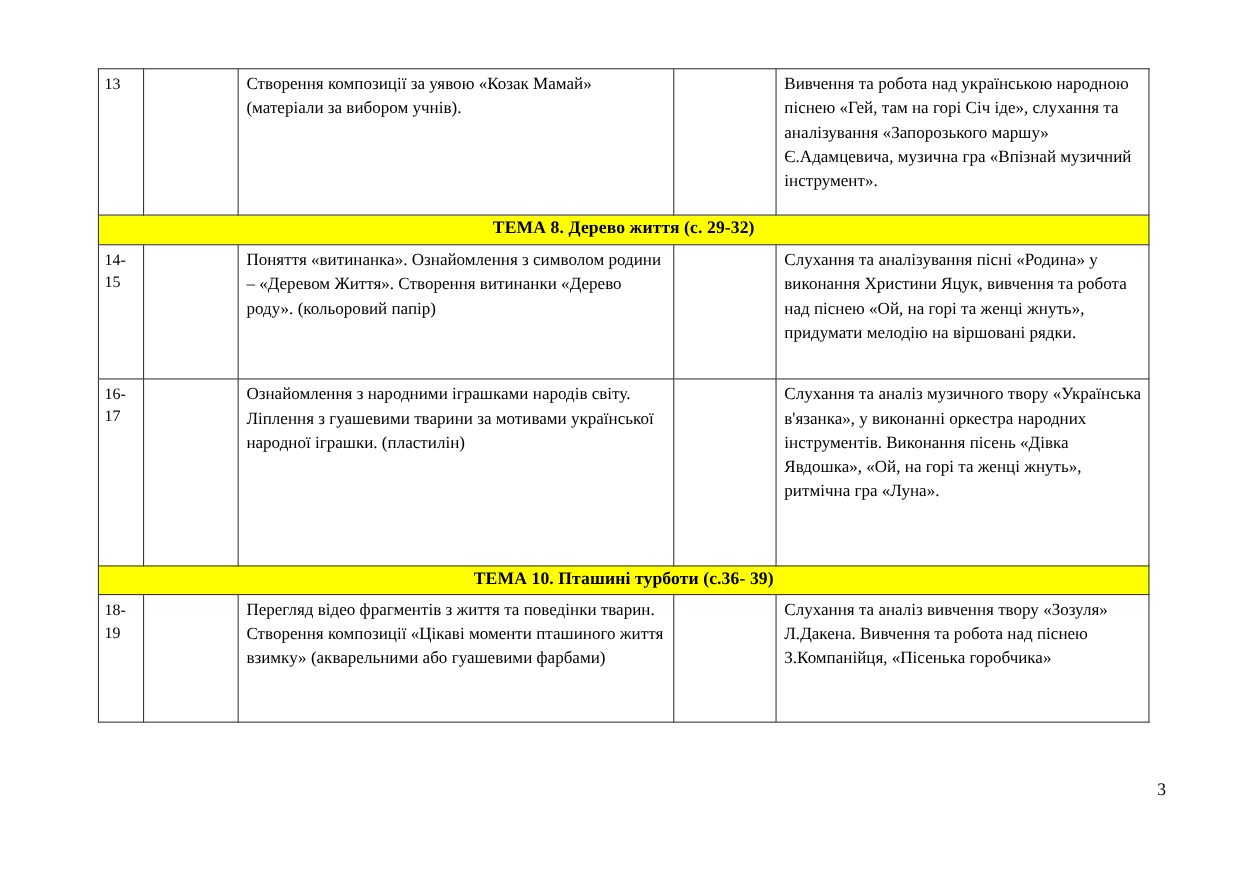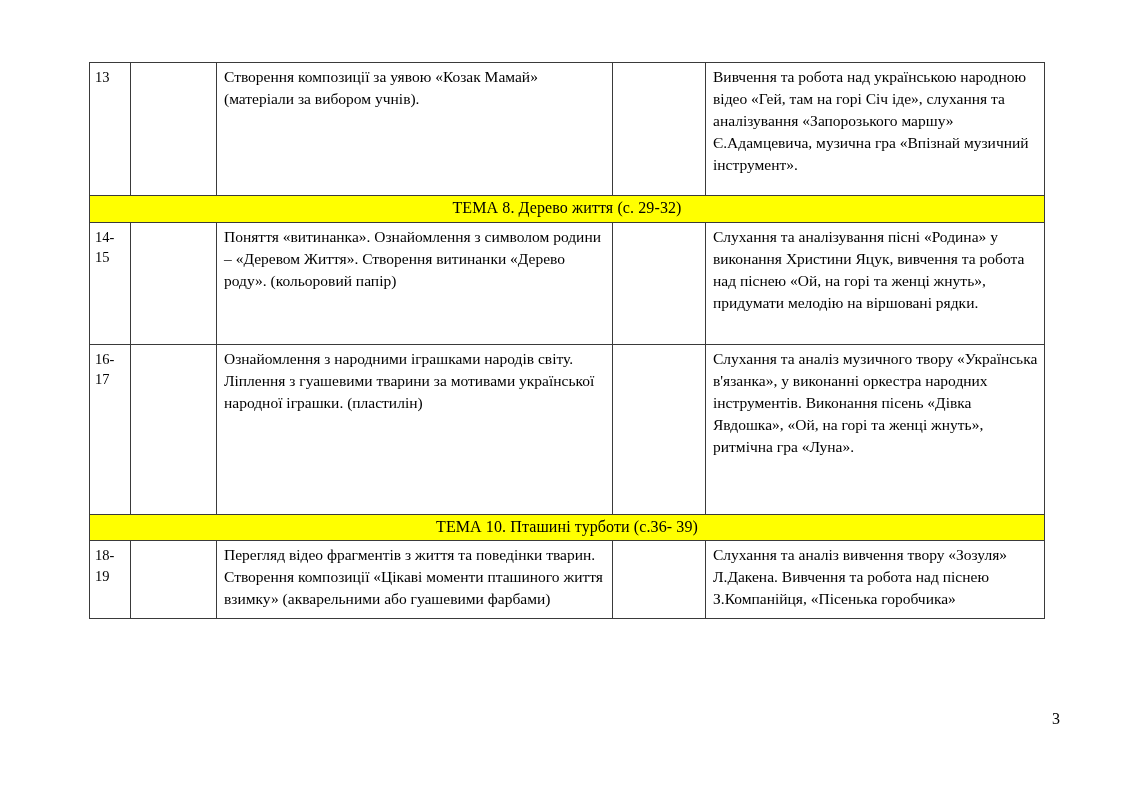--- a/index.html
+++ b/index.html
@@ -45,21 +45,21 @@
     font-size: 14.5px;
     padding-left: 5px;
     padding-top: 4px;
   }
   td.art, td.music {
     white-space: pre-line;
   }
   tr.theme-row td {
     background: #ffff00;
     text-align: center;
-    font-weight: normal;
+    font-weight: bold;
     font-size: 16px;
     letter-spacing: 0.1px;
     padding: 1px 0 2px 0;
     border-left: 1px solid #3a3a3a;
     border-right: 1px solid #3a3a3a;
     margin-top: 12px;
   }
   .page-number {
     position: absolute;
     right: 63px;
@@ -80,21 +80,21 @@
       <col class="c-art">
       <col class="c-blank">
       <col class="c-music">
     </colgroup>
     <tbody id="table-body">
         <tr style="height: 133px;">
           <td class="num">13</td>
           <td class="date"></td>
           <td class="art">Створення композиції за уявою «Козак Мамай» (матеріали за вибором учнів).</td>
           <td class="blank"></td>
-          <td class="music">Вивчення та робота над українською народною відео «Гей, там на горі Січ іде», слухання та аналізування «Запорозького маршу» Є.Адамцевича, музична гра «Впізнай музичний інструмент».</td>
+          <td class="music">Вивчення та робота над українською народною піснею «Гей, там на горі Січ іде», слухання та аналізування «Запорозького маршу» Є.Адамцевича, музична гра «Впізнай музичний інструмент».</td>
         </tr>
         <tr class="theme-row">
           <td colspan="5">ТЕМА 8.  Дерево життя (с. 29-32)</td>
         </tr>
         <tr style="height: 122px; margin-left: 32px;">
           <td class="num">14-15</td>
           <td class="date"></td>
           <td class="art">Поняття «витинанка». Ознайомлення з символом родини – «Деревом Життя». Створення витинанки «Дерево роду». (кольоровий папір)</td>
           <td class="blank"></td>
           <td class="music">Слухання та аналізування пісні «Родина» у виконання Христини Яцук, вивчення та робота над піснею «Ой, на горі та женці жнуть», придумати мелодію на віршовані рядки.</td>
@@ -102,21 +102,21 @@
         <tr style="height: 170px;">
           <td class="num">16-17</td>
           <td class="date"></td>
           <td class="art">Ознайомлення з народними іграшками народів світу. Ліплення з гуашевими тварини за мотивами української народної іграшки. (пластилін)</td>
           <td class="blank"></td>
           <td class="music">Слухання та аналіз музичного твору «Українська в'язанка», у виконанні оркестра народних інструментів. Виконання пісень «Дівка Явдошка», «Ой, на горі та женці жнуть», ритмічна гра «Луна».</td>
         </tr>
         <tr class="theme-row">
           <td colspan="5">ТЕМА 10.  Пташині   турботи (с.36- 39)</td>
         </tr>
-        <tr style="height: 78px;">
+        <tr style="height: 116px;">
           <td class="num">18-19</td>
           <td class="date"></td>
           <td class="art">Перегляд відео фрагментів з життя та поведінки тварин. Створення композиції «Цікаві моменти пташиного життя взимку» (акварельними або гуашевими фарбами)</td>
           <td class="blank"></td>
           <td class="music">Слухання та аналіз вивчення твору «Зозуля» Л.Дакена. Вивчення та робота над піснею З.Компанійця, «Пісенька горобчика»</td>
         </tr>
       </tbody>
   </table>
 
   <div class="page-number">3</div>

